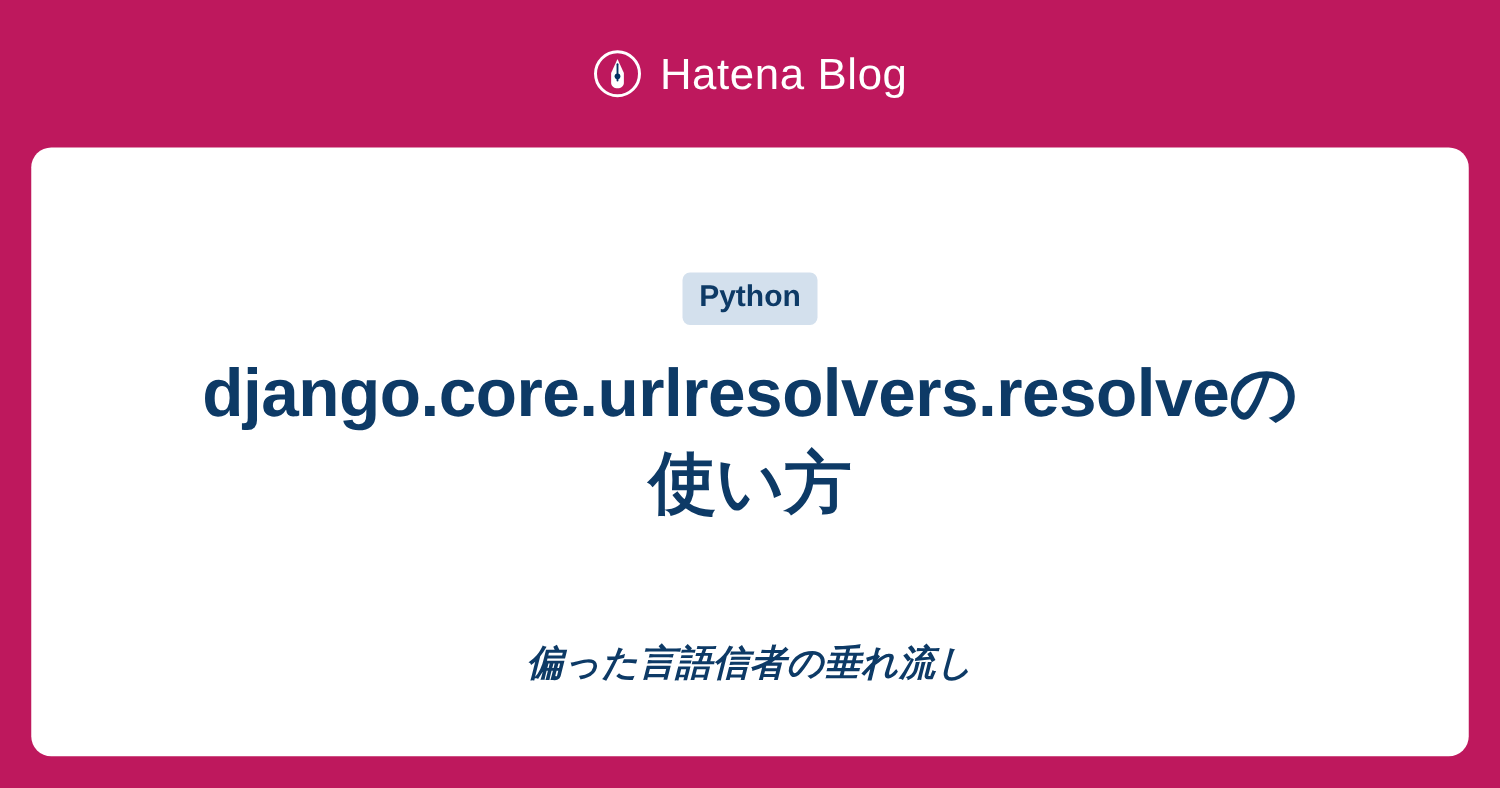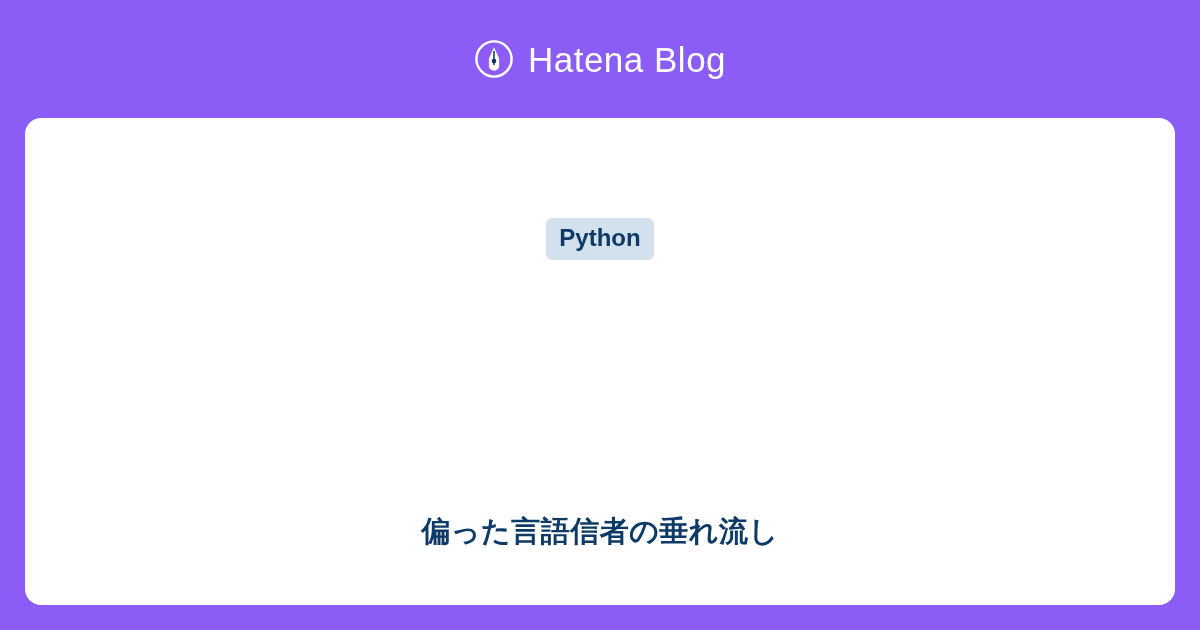--- a/index.html
+++ b/index.html
@@ -11,21 +11,21 @@
     height: 630px;
     background: #023263;
     font-family: "Liberation Sans", "DejaVu Sans", sans-serif;
     overflow: hidden;
   }
 
   .og-canvas {
     position: relative;
     width: 1200px;
     height: 630px;
-    background: #8b5cf6;
+    background: #be185d;
     box-sizing: border-box;
   }
 
   
   .brand {
     position: absolute;
     top: 0;
     left: 0;
     width: 1200px;
     height: 118px;
@@ -61,23 +61,23 @@
     box-sizing: border-box;
     display: flex;
     flex-direction: column;
     align-items: center;
   }
 
   
   .tag-row {
     margin-top: 102px;
     display: flex;
-    flex-direction: row;
+    flex-direction: column;
     align-items: center;
-    justify-content: flex-start;
+    justify-content: center;
     gap: 16px;
     height: 38px;
   }
   .tag {
     background: #d3e0ed;
     color: #0d3a66;
     font-size: 24px;
     font-weight: bold;
     line-height: 1;
     padding: 8px 13px 10px 13px;
@@ -106,20 +106,21 @@
     position: absolute;
     left: 0;
     right: 0;
     top: 396px;
     text-align: center;
     color: #0d3a66;
     font-size: 29px;
     font-weight: bold;
     line-height: 1.2;
     letter-spacing: 0.5px;
+    font-style: italic;
   }
 </style>
 </head>
 <body>
 
 <div class="og-canvas">
 
   <div class="brand">
     <span class="brand-logo-wrap">
       <svg class="brand-logo" viewBox="0 0 40 40" xmlns="http://www.w3.org/2000/svg">
@@ -132,18 +133,19 @@
     </span>
     <span class="brand-name">Hatena Blog</span>
   </div>
 
   <div class="card">
 
     <div class="tag-row">
       <span class="tag">Python</span>
     </div>
 
+    <h1 class="entry-title">django.core.urlresolvers.resolveの使い方</h1>
 
     <div class="blog-name">偏った言語信者の垂れ流し</div>
 
   </div>
 
 </div>
 
 </body></html>

